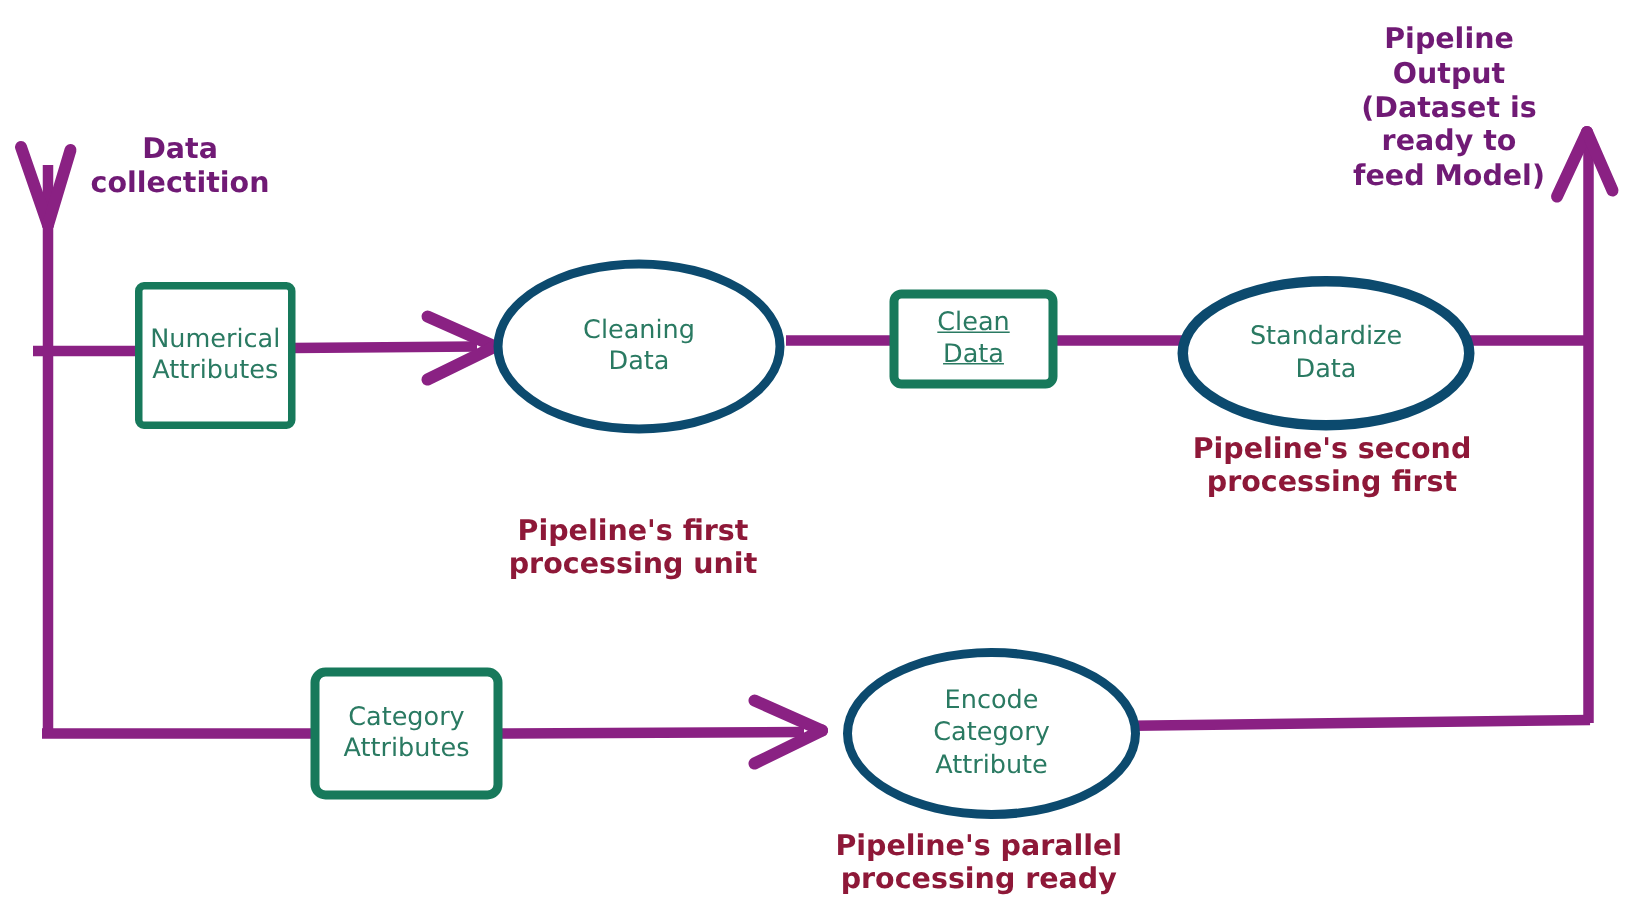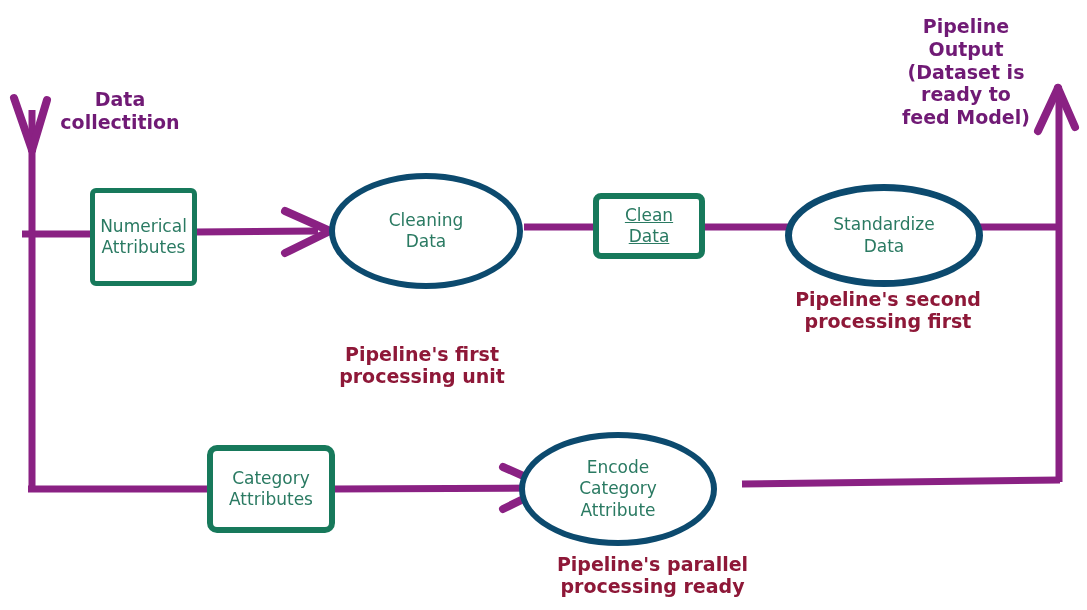--- a/index.html
+++ b/index.html
@@ -113,21 +113,21 @@
   <div class="node node-ellipse" style="left:785px; top:184px; width:198px; height:103px; border-width:7px;">
     <span>Standardize
 Data</span>
   </div>
 
   <div class="node node-rect" style="left:207px; top:445px; width:128px; height:88px; border-width:6px; border-radius:10px;">
     <span>Category
 Attributes</span>
   </div>
 
-  <div class="node node-ellipse" style="left:519px; top:432px; width:198px; height:114px;">
+  <div class="node node-ellipse" style="left:562px; top:432px; width:198px; height:114px;">
     <span>Encode
 Category
 Attribute</span>
   </div>
 
   <div class="caption" style="left:322px; top:295px; width:200px;margin-top:48px;">Pipeline's first
 processing unit</div>
 
   <div class="caption" style="left:778px; top:288px; width:220px;">Pipeline's second
 processing first</div>

